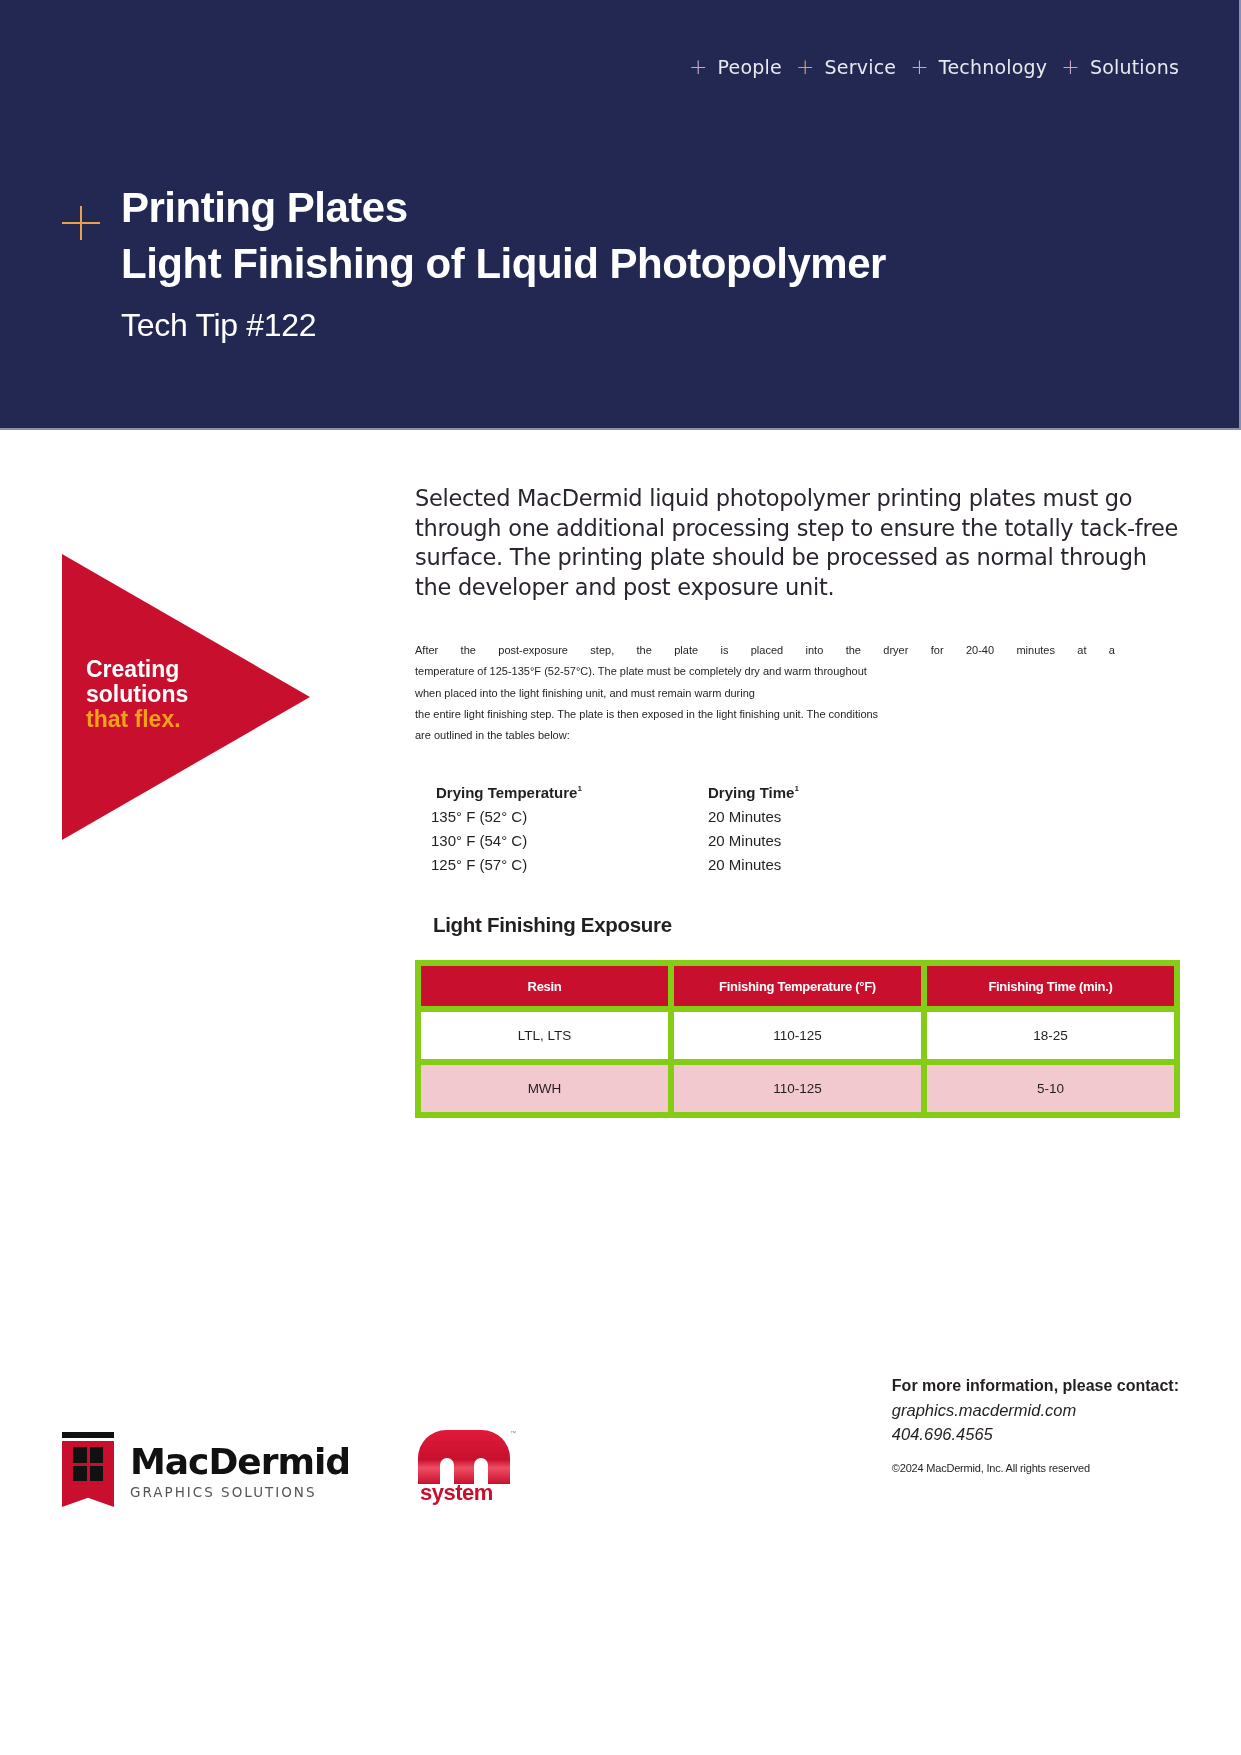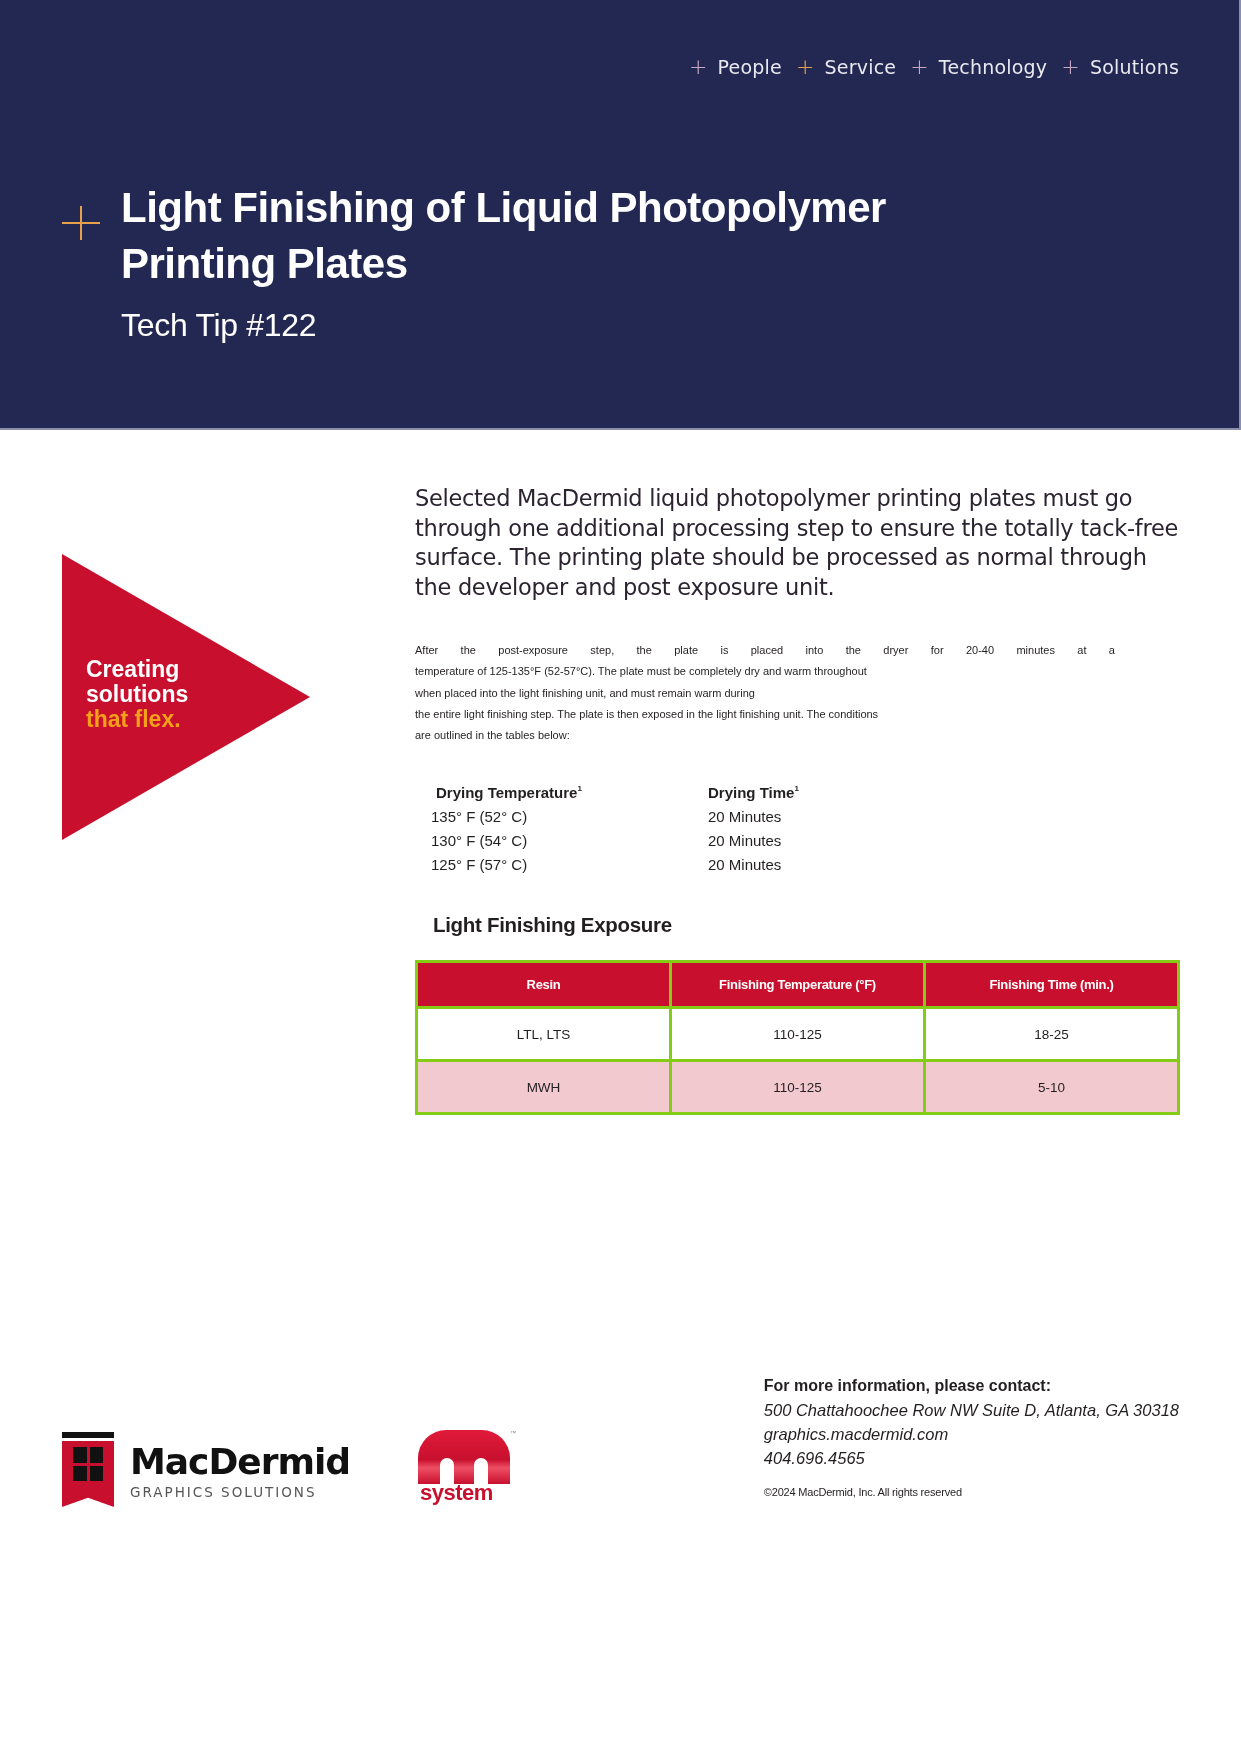--- a/index.html
+++ b/index.html
@@ -36,21 +36,21 @@
   .dry { position:absolute; left:431px; top:784px; font-family:"Liberation Sans", sans-serif; font-size:15px; color:#231f20; }
   .dry-row { display:flex; height:24px; align-items:flex-start; }
   .dry-col1 { width:277px; }
   .dry-head { font-weight:bold; }
   .dry-head .c1 { padding-left:5px; }
   sup { font-size:8px; vertical-align:7px; }
 
   .lfe-title { position:absolute; left:433px; top:913px; font-family:"Liberation Sans", sans-serif; font-weight:bold; font-size:20.5px; color:#231f20; letter-spacing:-0.3px; }
 
   .lfe-table { position:absolute; left:415px; top:960px; width:765px; border-collapse:collapse; font-family:"Liberation Sans", sans-serif; font-size:13.5px; color:#231f20; }
-  .lfe-table th, .lfe-table td { border:3px solid #84cc16; text-align:center; width:33.33%; }
+  .lfe-table th, .lfe-table td { border:6px solid #84cc16; text-align:center; width:33.33%; }
   .lfe-table th { background:#c8102e; color:#ffffff; height:46px; font-weight:bold; font-size:13px; letter-spacing:-0.3px; }
   .lfe-table td { height:53px; }
   .lfe-table tr.odd td { background:#ffffff; }
   .lfe-table tr.even td { background:#f3c9d0;margin-top:15px; }
 
   .contact { position:absolute; right:62px; top:1374px; text-align:left; font-family:"Liberation Sans", sans-serif; color:#231f20; }
   .contact-heading { font-weight:bold; font-size:16px; line-height:24px; }
   .contact-line { font-style:italic; font-size:16.5px; line-height:24px; }
   .copyright { font-size:11px; margin-top:16px; letter-spacing:-0.2px; }
 
@@ -91,22 +91,22 @@
     <span>Technology</span>
   </div>
   <div class="nav-item">
     <span class="nav-plus" style="color:#c9a7c4">+</span>
     <span>Solutions</span>
   </div>
 </div>
 
 <div class="title-plus"></div>
 <h1 class="title">
+  <span style="display:block">Printing Plates</span>
   <span style="display:block">Light Finishing of Liquid Photopolymer</span>
-  <span style="display:block">Printing Plates</span>
 </h1>
 <div class="subtitle">Tech Tip #122</div>
 
 <div class="triangle"></div>
 <div class="tagline">
   <span>Creating</span>
   <span>solutions</span>
   <span class="accent">that flex.</span>
 </div>
 
@@ -156,21 +156,20 @@
   <tr class="even">
     <td>MWH</td>
     <td>110-125</td>
     <td>5-10</td>
   </tr>
 </tbody>
   </table>
 
 <div class="contact">
   <div class="contact-heading">For more information, please contact:</div>
-  <div class="contact-line">500 Chattahoochee Row NW Suite D, Atlanta, GA 30318</div>
   <div class="contact-line">graphics.macdermid.com</div>
   <div class="contact-line">404.696.4565</div>
   <div class="copyright">©2024 MacDermid, Inc. All rights reserved</div>
 </div>
 
 <div class="md-logo">
   <div class="md-mark">
     <div class="md-bar"></div>
     <div class="md-body"></div>
     <div class="md-grid">

